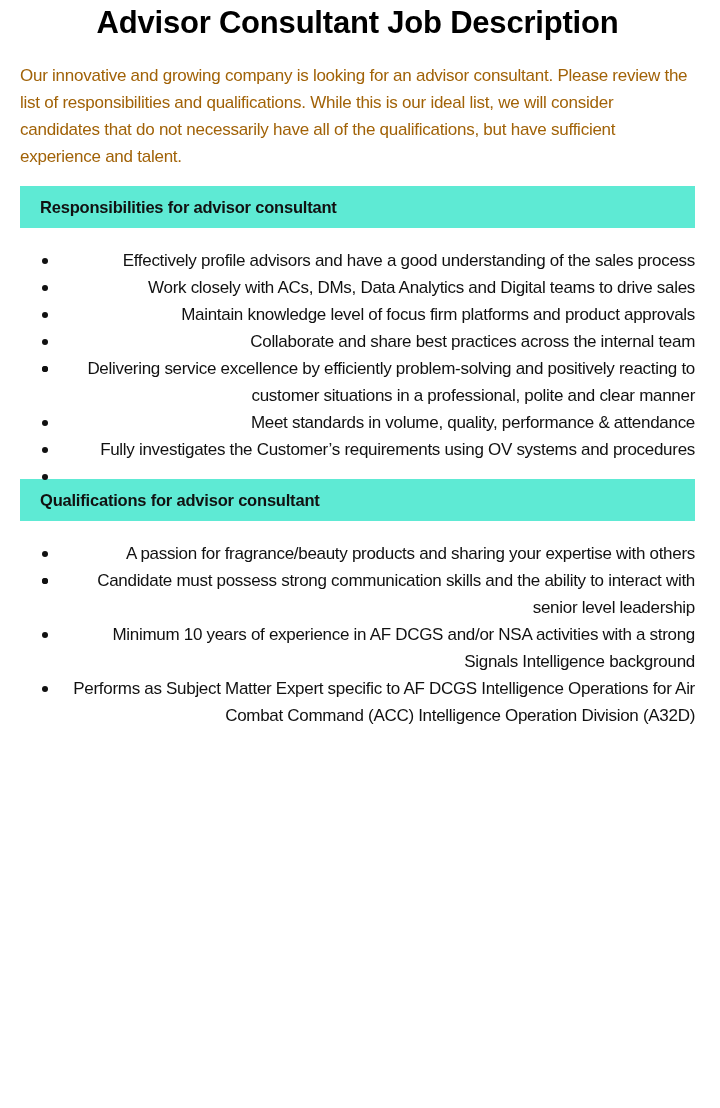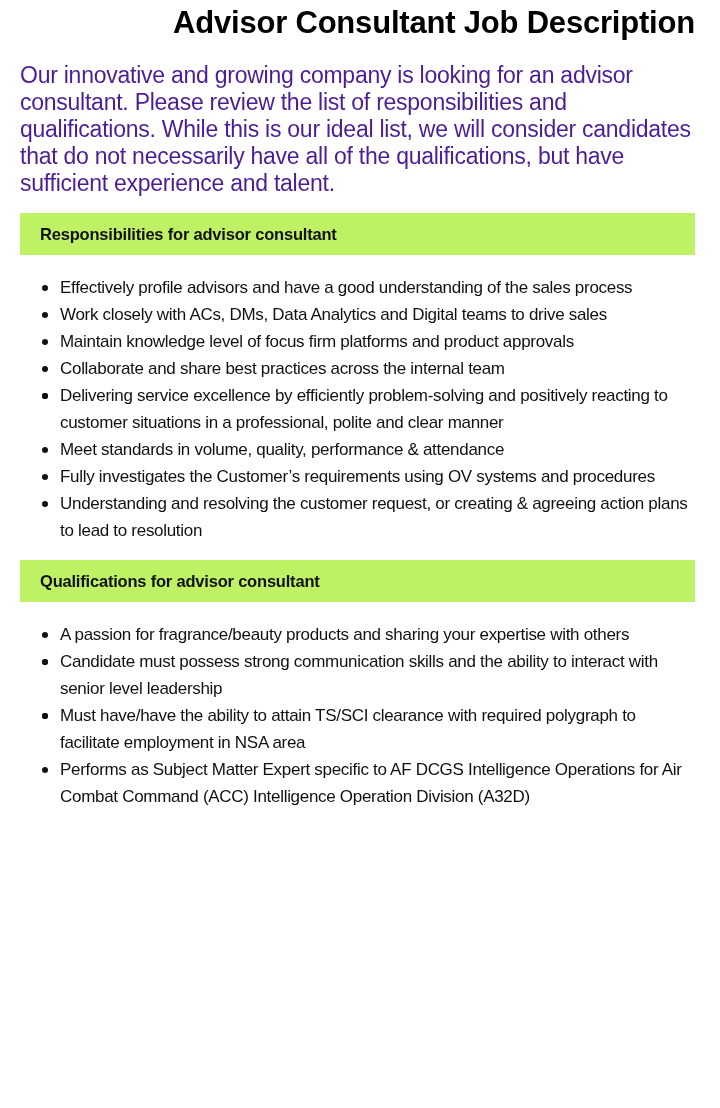--- a/index.html
+++ b/index.html
@@ -15,48 +15,49 @@
       color: #111111;
     }
     .page {
       padding: 0 25px 0 20px;
     }
     h1.title {
       margin: 0;
       padding-top: 2px;
       height: 42px;
       line-height: 42px;
-      text-align: right;
+      text-align: center;
       font-size: 31px;
       font-weight: bold;
       letter-spacing: -0.2px;
       color: #000;
     }
     .intro {
       margin: 18px 0 0 0;
-      font-size: 23px;
+      font-size: 17px;
       line-height: 27px;
       letter-spacing: -0.25px;
-      color: #4c1d95;
+      color: #a16207;
     }
     .section-header {
       margin-top: 16px;
-      background: #bef264;
+      background: #5eead4;
       height: 42px;
       line-height: 42px;
       padding-left: 20px;
       font-size: 16.5px;
       font-weight: bold;
       letter-spacing: -0.2px;
       color: #111;
     }
     ul.items {
       list-style: none;
       margin: 19px 0 0 0;
       padding: 0;
+      text-align: right;
     }
     ul.items li {
       position: relative;
       padding-left: 40px;
       font-size: 17px;
       line-height: 27px;
       letter-spacing: -0.3px;
       color: #111;
     }
     ul.items li .bullet {
@@ -84,28 +85,27 @@
     <div class="section-header">Responsibilities for advisor consultant</div>
     <ul class="items">
       <li><span class="bullet"></span><span>Effectively profile advisors and have a good understanding of the sales process</span></li>
       <li><span class="bullet"></span><span>Work closely with ACs, DMs, Data Analytics and Digital teams to drive sales</span></li>
       <li><span class="bullet"></span><span>Maintain knowledge level of focus firm platforms and product approvals</span></li>
       <li><span class="bullet"></span><span>Collaborate and share best practices across the internal team</span></li>
       <li><span class="bullet"></span></li>
       <li><span class="bullet"></span><span>Delivering service excellence by efficiently problem-solving and positively reacting to customer situations in a professional, polite and clear manner</span></li>
       <li><span class="bullet"></span><span>Meet standards in volume, quality, performance &amp; attendance</span></li>
       <li><span class="bullet"></span><span>Fully investigates the Customer’s requirements using OV systems and procedures</span></li>
-      <li><span class="bullet"></span><span>Understanding and resolving the customer request, or creating &amp; agreeing action plans to lead to resolution</span></li>
+      <li><span class="bullet"></span></li>
     </ul>
   </section>
 
   <section class="section-qual">
     <div class="section-header">Qualifications for advisor consultant</div>
     <ul class="items">
       <li><span class="bullet"></span><span>A passion for fragrance/beauty products and sharing your expertise with others</span></li>
       <li><span class="bullet"></span></li>
       <li><span class="bullet"></span><span>Candidate must possess strong communication skills and the ability to interact with senior level leadership</span></li>
-      <li><span class="bullet"></span></li>
-      <li><span class="bullet"></span><span>Must have/have the ability to attain TS/SCI clearance with required polygraph to facilitate employment in NSA area</span></li>
+      <li><span class="bullet"></span><span>Minimum 10 years of experience in AF DCGS and/or NSA activities with a strong Signals Intelligence background</span></li>
       <li><span class="bullet"></span><span>Performs as Subject Matter Expert specific to AF DCGS Intelligence Operations for Air Combat Command (ACC) Intelligence Operation Division (A32D)</span></li>
     </ul>
   </section>
 </div>
 
 </body></html>

